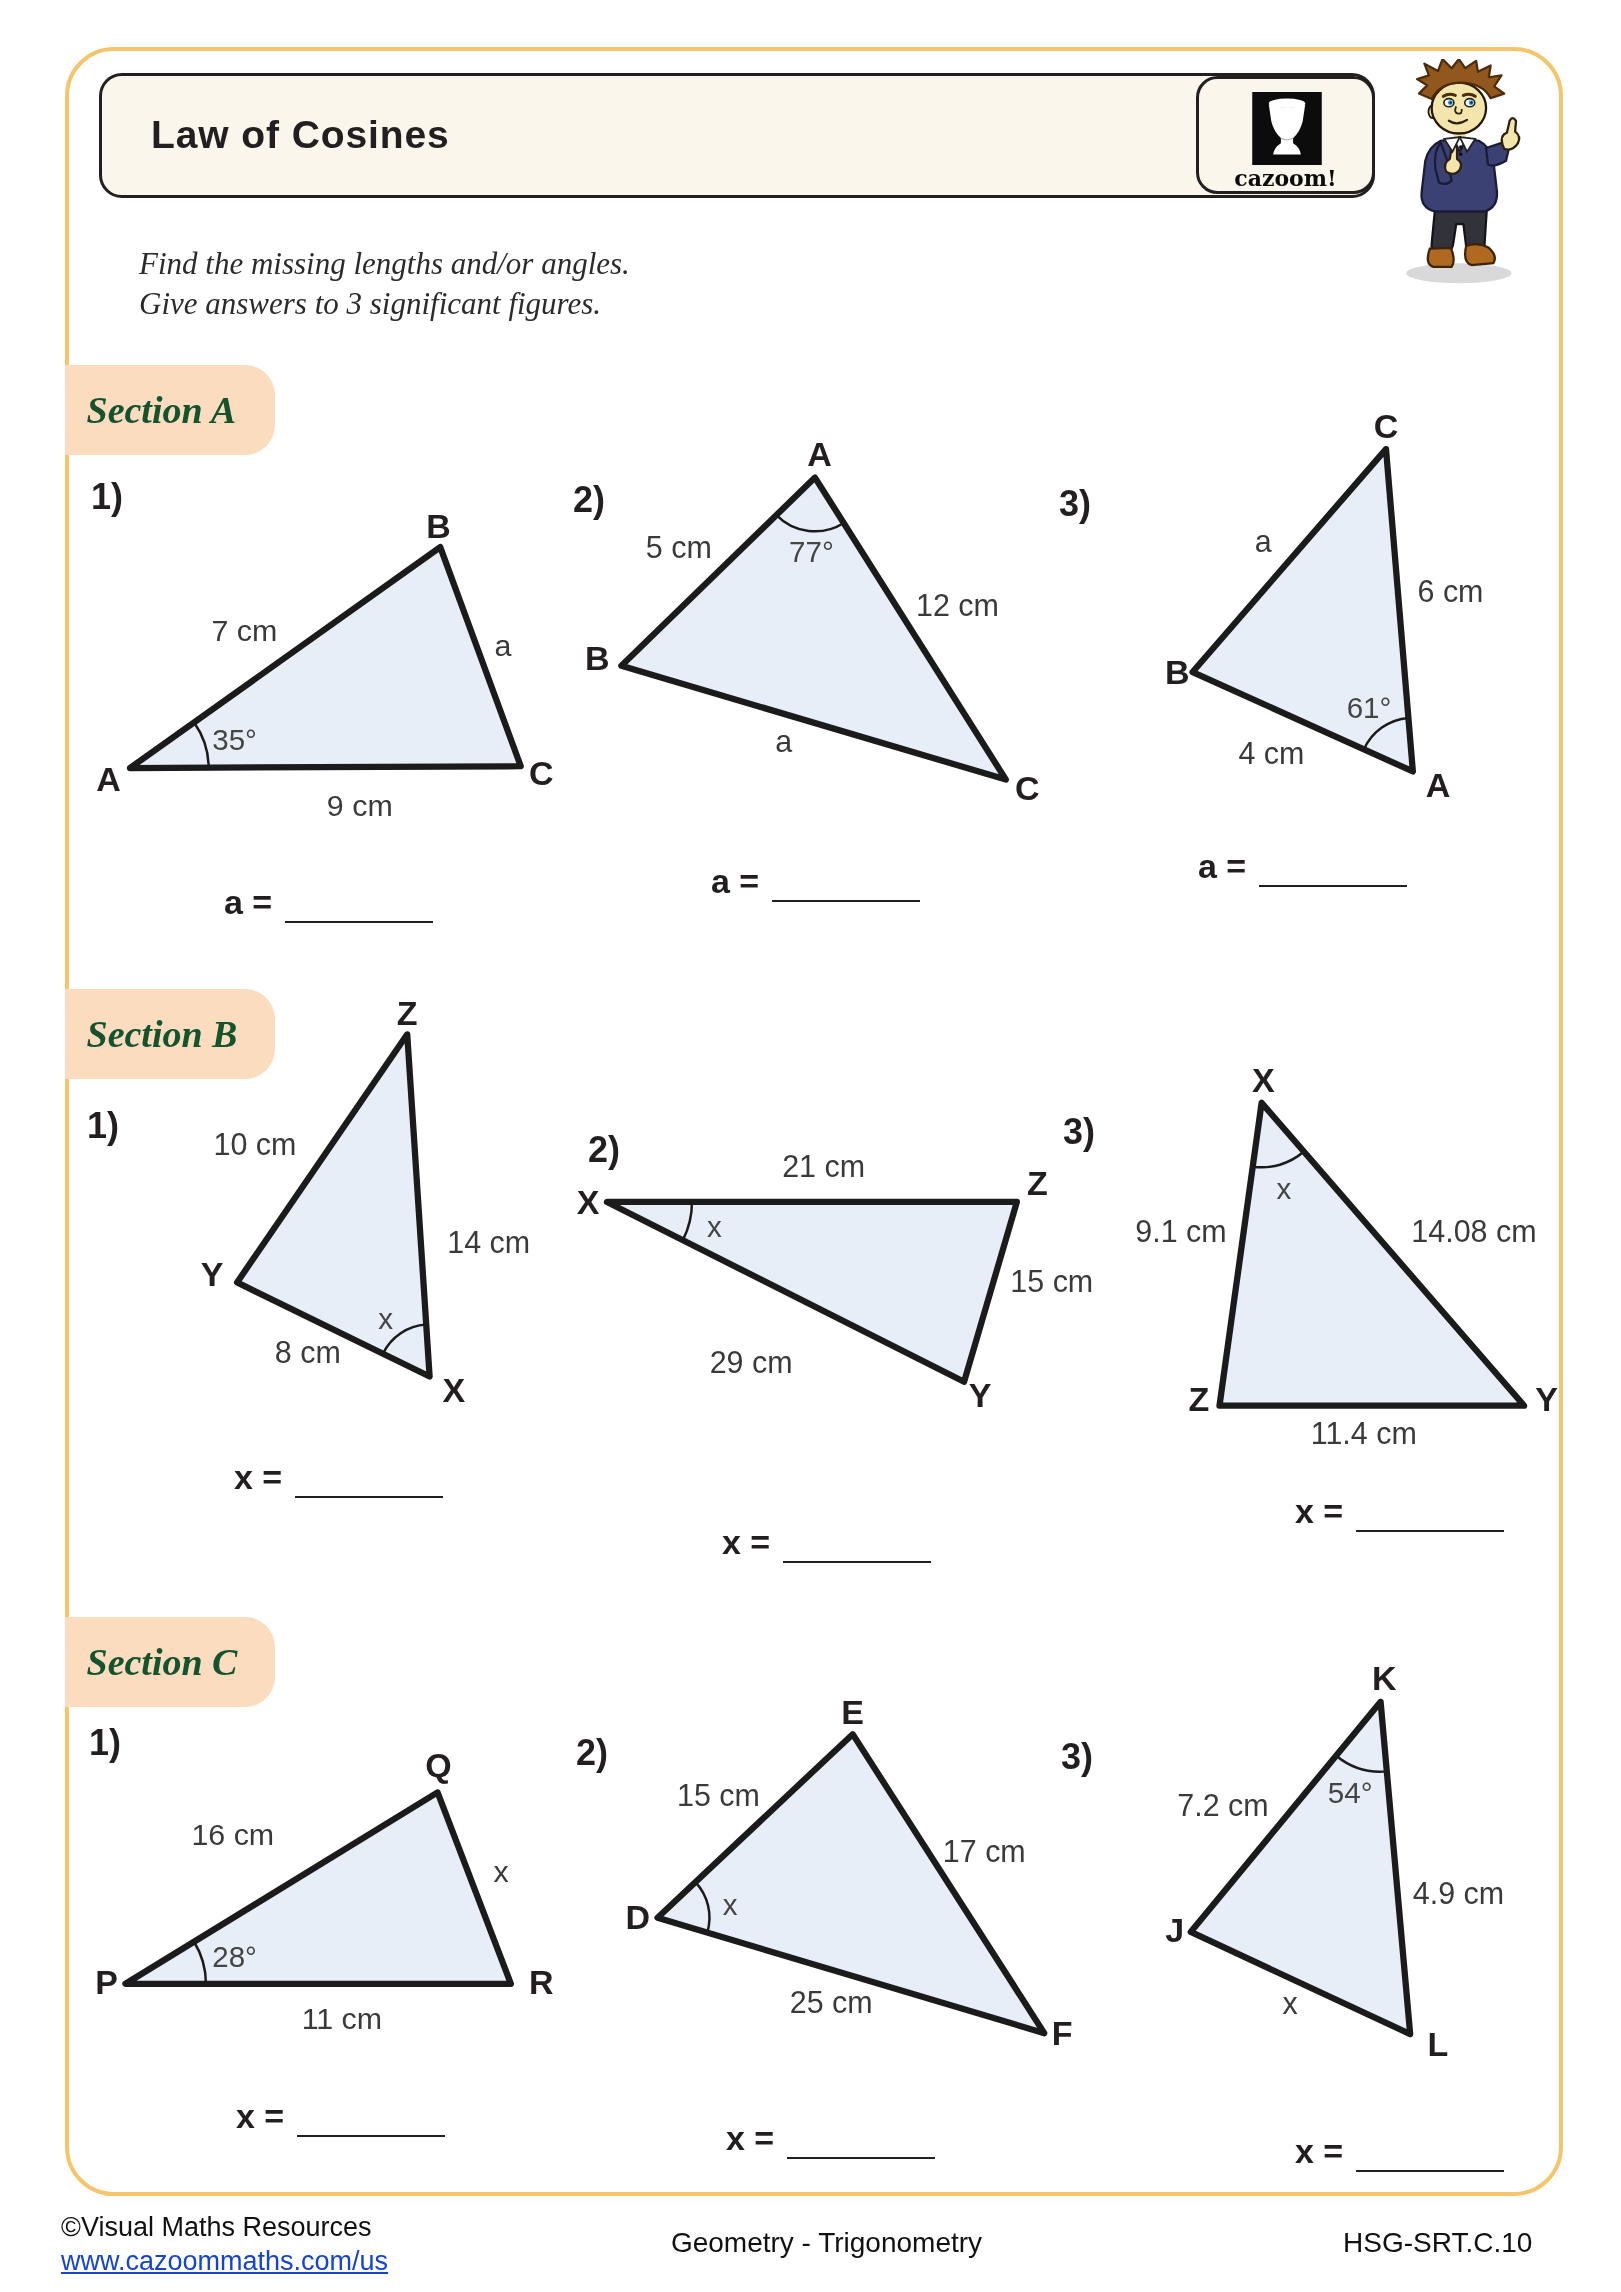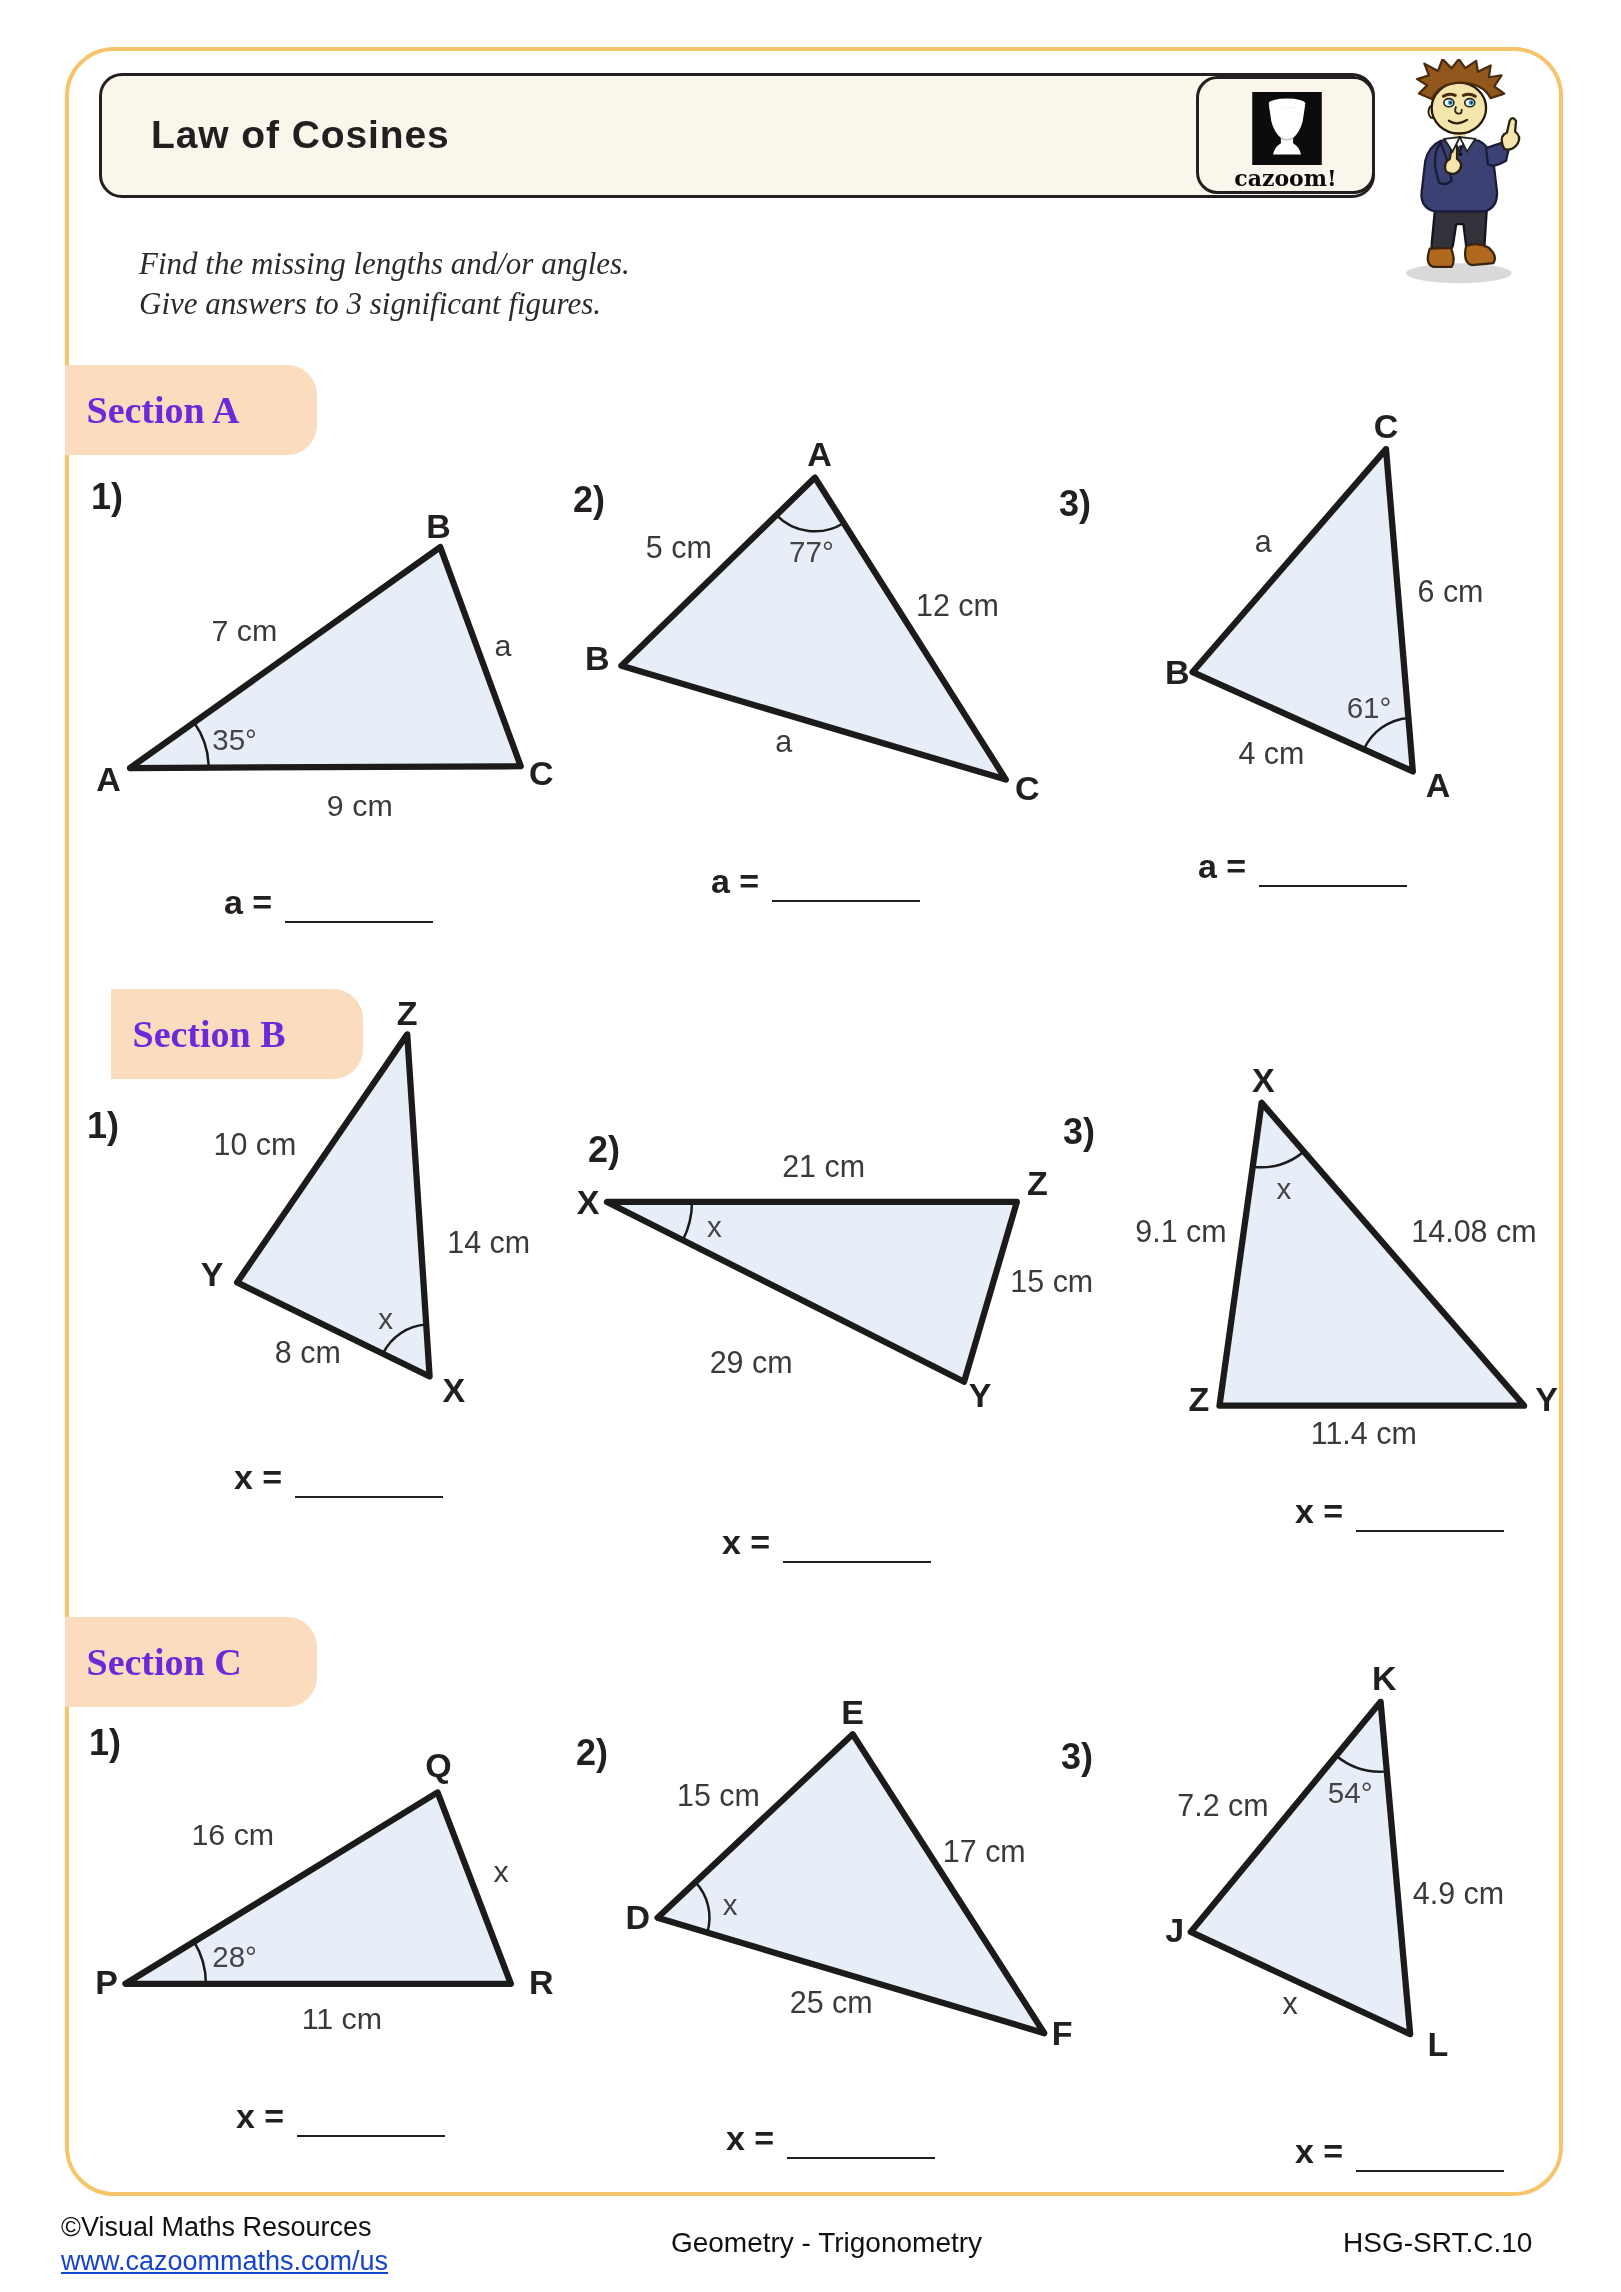--- a/index.html
+++ b/index.html
@@ -14,24 +14,24 @@
   .logo-box{position:absolute;left:1196px;top:76px;width:179px;height:118px;
             background:#faf6eb;border:3.6px solid #231f20;border-radius:21.5px;box-sizing:border-box;
             text-align:center;}
   .logo-square{position:absolute;left:52px;top:12.5px;width:72px;height:73px;}
   .logo-word{position:absolute;left:0;top:86px;width:100%;text-align:center;
              font-family:"DejaVu Serif",serif;font-weight:bold;font-size:22px;color:#0c0c0c;}
   .mascot{position:absolute;left:1399px;top:59px;width:127px;height:227px;}
   .instructions{position:absolute;left:139px;top:244px;
                 font-family:"Liberation Serif","DejaVu Serif",serif;font-style:italic;
                 font-size:31px;line-height:40px;color:#2b2b2b;}
-  .section-header{position:absolute;left:65px;width:252px;height:90px;background:#fbdcbe;
+  .section-header{position:absolute;left:65px;width:210px;height:90px;background:#fbdcbe;
                   border-radius:0 30px 30px 0;
-                  font-family:"Liberation Serif","DejaVu Serif",serif;font-weight:bold;
-                  font-size:38px;color:#6d28d9;line-height:90px;padding-left:21.5px;box-sizing:border-box;}
+                  font-family:"Liberation Serif","DejaVu Serif",serif;font-style:italic;font-weight:bold;
+                  font-size:38px;color:#14532d;line-height:90px;padding-left:21.5px;box-sizing:border-box;}
   .problem-number{position:absolute;font-size:36px;font-weight:bold;color:#231f20;}
   .tri-svg{position:absolute;overflow:visible;}
   .tri-shape{fill:#e8eef7;stroke:#1b1b1b;stroke-width:7;stroke-linejoin:round;}
   .angle-arc{fill:none;stroke:#1b1b1b;stroke-width:2.8;}
   .v-label{font-family:"Liberation Sans",sans-serif;font-size:38px;font-weight:bold;fill:#231f20;
            text-anchor:middle;dominant-baseline:central;}
   .s-label{font-family:"Liberation Sans",sans-serif;font-size:34px;fill:#3a3a3a;
            text-anchor:middle;dominant-baseline:central;}
   .a-label{font-family:"Liberation Sans",sans-serif;font-size:33px;fill:#454545;
            text-anchor:middle;dominant-baseline:central;}
@@ -135,21 +135,21 @@
         <path class="angle-arc" d="M 293.0 347.2 A 60 60 0 0 0 243.3 382.3"></path>
         <text class="s-label" x="131" y="150">a</text>
         <text class="s-label" x="340" y="206">6 cm</text>
         <text class="s-label" x="140" y="386">4 cm</text>
         <text class="a-label" x="249" y="336">61°</text>
         <text class="v-label" x="268" y="21">C</text>
         <text class="v-label" x="35" y="296">B</text>
         <text class="v-label" x="326" y="422">A</text>
       </svg>
       <div class="answer-row" style="left: 1198px; top: 847px;"><span>a =</span><span class="ans-line"></span></div>
-      <div class="section-header" style="top: 989px; margin-left: 46px;">Section B</div>
+      <div class="section-header" style="top: 989px;">Section B</div>
       <div class="problem-number" style="left: 87px; top: 1105px;">1)</div>
       <svg class="tri-svg" viewBox="0 0 450 470" style="left: 152px; top: 994px; width: 403px; height: 421px;">
         <polygon class="tri-shape" points="285,45 95,322 310,427"></polygon>
         <path class="angle-arc" d="M 306.2 369.1 A 58 58 0 0 0 257.9 401.5"></path>
         <text class="s-label" x="115" y="167">10 cm</text>
         <text class="s-label" x="376" y="277">14 cm</text>
         <text class="s-label" x="174" y="400">8 cm</text>
         <text class="a-label" x="261" y="362">x</text>
         <text class="v-label" x="285" y="21">Z</text>
         <text class="v-label" x="67" y="313">Y</text>

